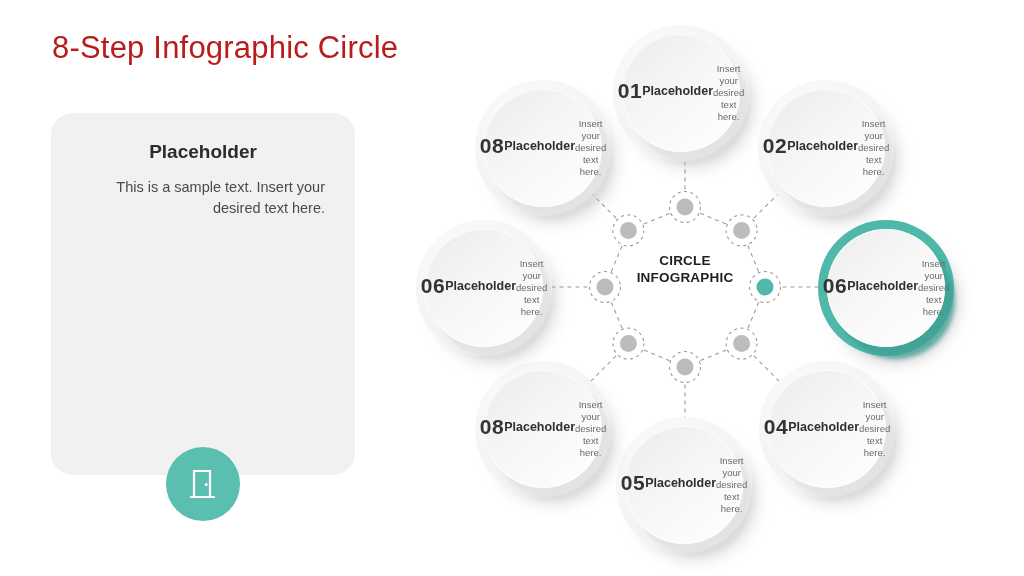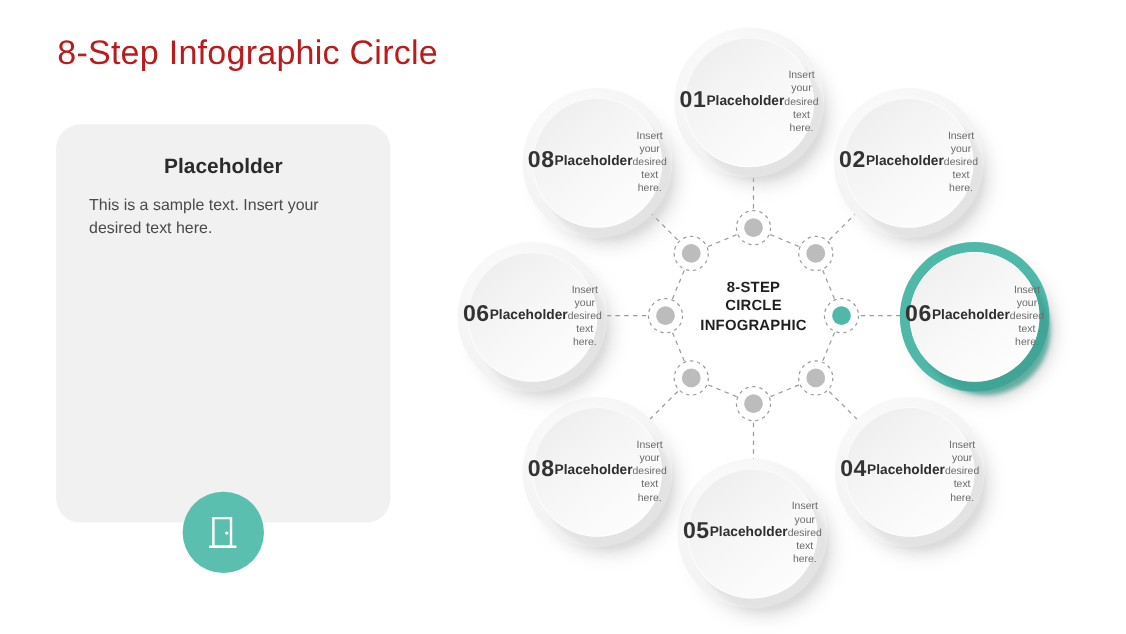--- a/index.html
+++ b/index.html
@@ -47,21 +47,21 @@
     text-align: center;
     font-size: 19px;
     font-weight: bold;
     color: #2b2b2b;
   }
   #side-panel-body {
     position: absolute;
     left: 30px;
     top: 64px;
     width: 244px;
-    text-align: left;
+    text-align: right;
     font-size: 14.5px;
     line-height: 1.45;
     color: #4a4a4a;
   }
 
   
   #panel-icon-badge {
     position: absolute;
     left: 166px;
     top: 447px;
@@ -247,21 +247,20 @@
         <circle cx="628.4" cy="343.6" r="15.5" fill="none" stroke="#9a9a9a" stroke-width="1.1" stroke-dasharray="3 3.5"></circle>
         <circle cx="628.4" cy="343.6" r="8.5" fill="#bcbcbc"></circle>
         <circle cx="605.0" cy="287.0" r="15.5" fill="none" stroke="#9a9a9a" stroke-width="1.1" stroke-dasharray="3 3.5"></circle>
         <circle cx="605.0" cy="287.0" r="8.5" fill="#bcbcbc"></circle>
         <circle cx="628.4" cy="230.4" r="15.5" fill="none" stroke="#9a9a9a" stroke-width="1.1" stroke-dasharray="3 3.5"></circle>
         <circle cx="628.4" cy="230.4" r="8.5" fill="#bcbcbc"></circle>
       </g>
   </svg>
 
   <div id="hub-label">
-    <div>8-STEP</div>
     <div>CIRCLE</div>
     <div>INFOGRAPHIC</div>
   </div>
 
   <div id="steps-layer">
       <div class="step-node" style="left: 681px; top: 93px;">
         <div class="halo"></div>
         <div class="wedge"></div>
         <div class="disc">
           <div class="step-number">01</div>

